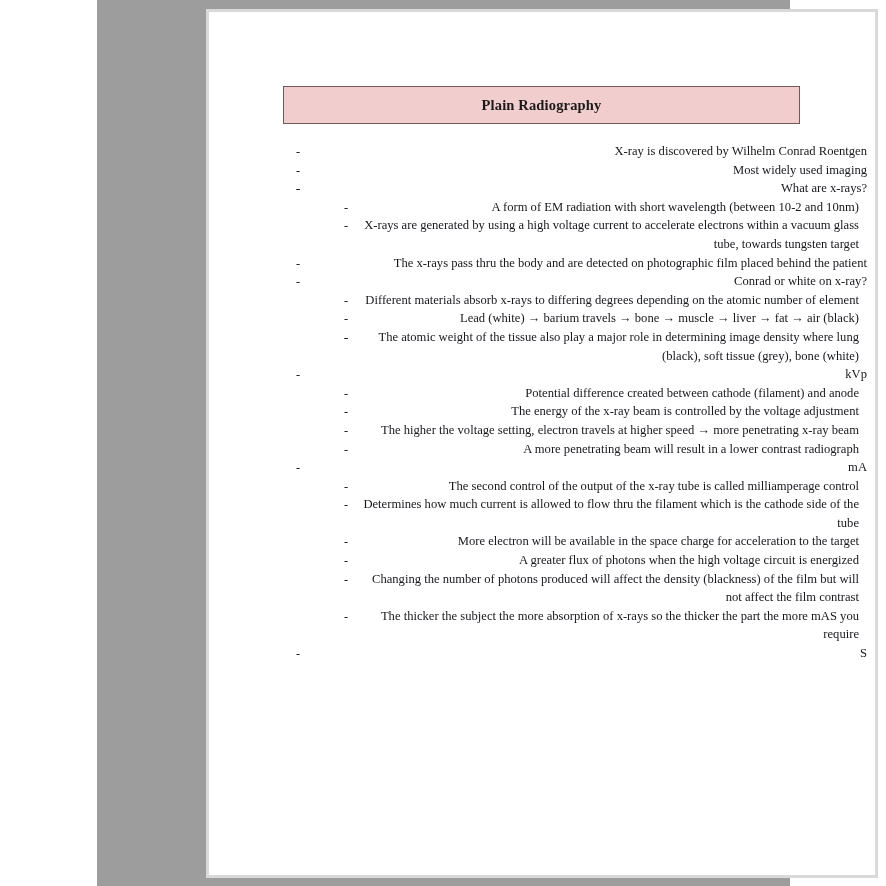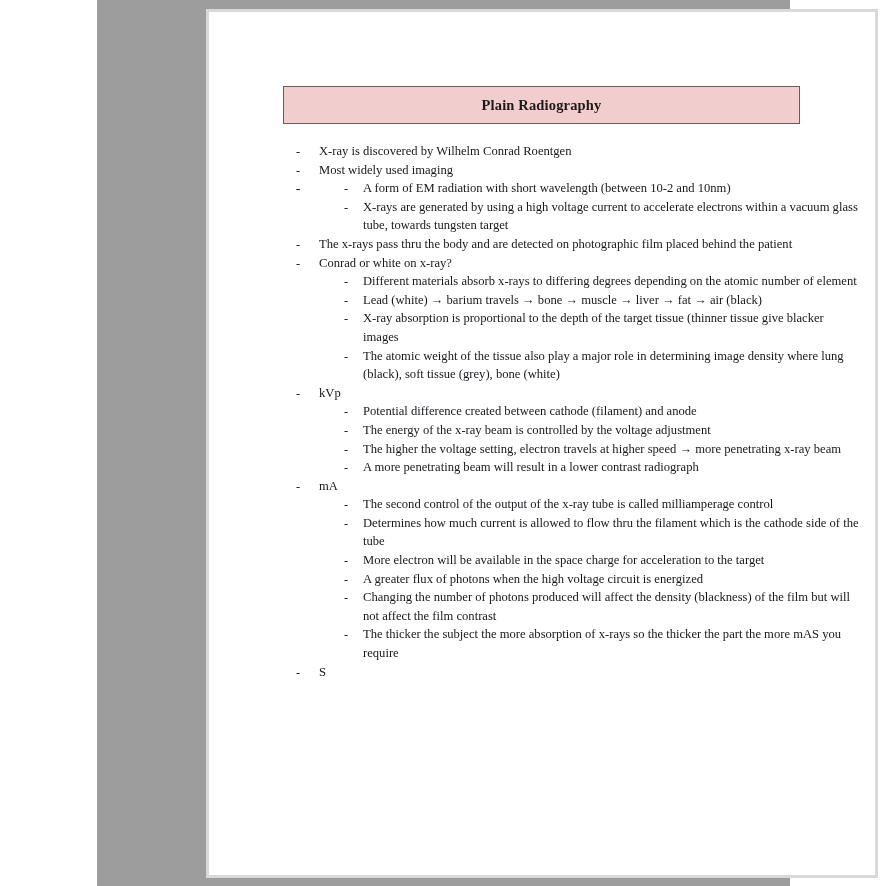--- a/index.html
+++ b/index.html
@@ -108,20 +108,21 @@
     left: 135px;
     top: 0;
     color: #16181d;
   }
   .dash {
     font-size: 12.6px;
     line-height: 18.6px;
   }
   .txt {
     display: block;
+    text-align: right;
   }
 </style>
 </head>
 <body>
 
 <div id="viewer-frame">
   <div id="page-bevel"></div>
 
   <div id="page">
 
@@ -136,20 +137,21 @@
         </li>
         <li class="item lvl1">
           <span class="dash">-</span>
           <span class="txt">Most widely used imaging</span>
         </li>
         <li class="item lvl1">
           <span class="dash">-</span>
         </li>
         <li class="item lvl1">
           <span class="dash">-</span>
+          <span class="txt">What are x-rays?</span>
         </li>
         <li class="item lvl2">
           <span class="dash">-</span>
           <span class="txt">A form of EM radiation with short wavelength (between 10-2 and 10nm)</span>
         </li>
         <li class="item lvl2">
           <span class="dash">-</span>
           <span class="txt">X-rays are generated by using a high voltage current to accelerate electrons within a vacuum glass tube, towards tungsten target</span>
         </li>
         <li class="item lvl1">
@@ -163,21 +165,20 @@
         <li class="item lvl2">
           <span class="dash">-</span>
           <span class="txt">Different materials absorb x-rays to differing degrees depending on the atomic number of element</span>
         </li>
         <li class="item lvl2">
           <span class="dash">-</span>
           <span class="txt">Lead (white) → barium travels → bone → muscle → liver → fat → air (black)</span>
         </li>
         <li class="item lvl2">
           <span class="dash">-</span>
-          <span class="txt">X-ray absorption is proportional to the depth of the target tissue (thinner tissue give blacker images</span>
         </li>
         <li class="item lvl2">
           <span class="dash">-</span>
           <span class="txt">The atomic weight of the tissue also play a major role in determining image density where lung (black), soft tissue (grey), bone (white)</span>
         </li>
         <li class="item lvl1">
           <span class="dash">-</span>
           <span class="txt">kVp</span>
         </li>
         <li class="item lvl2">

